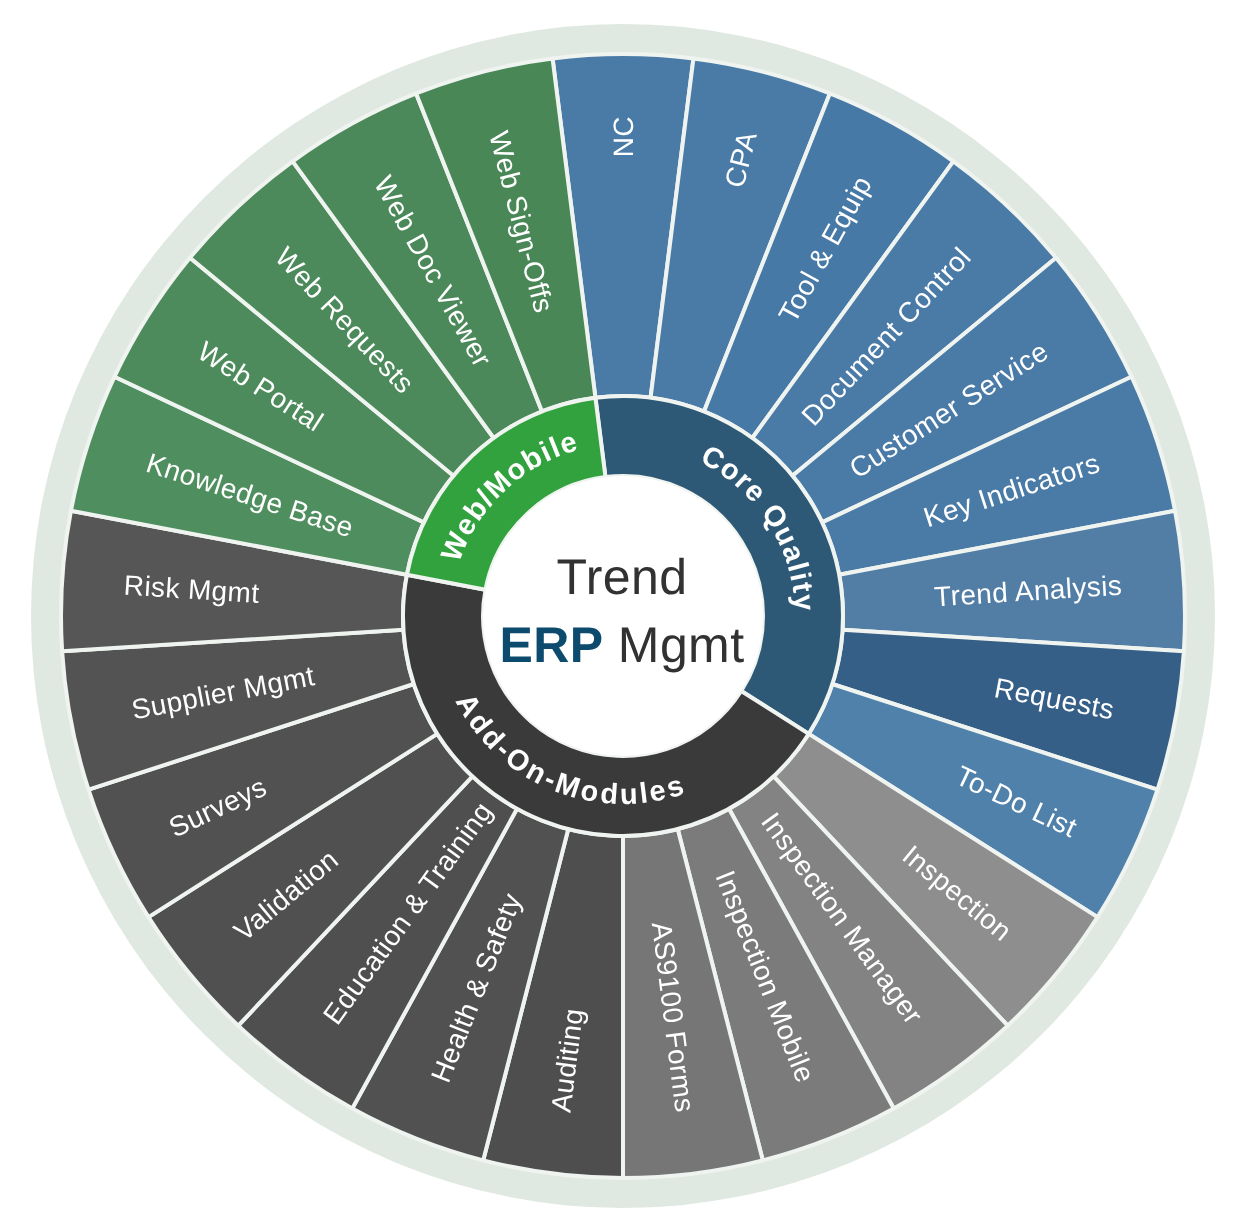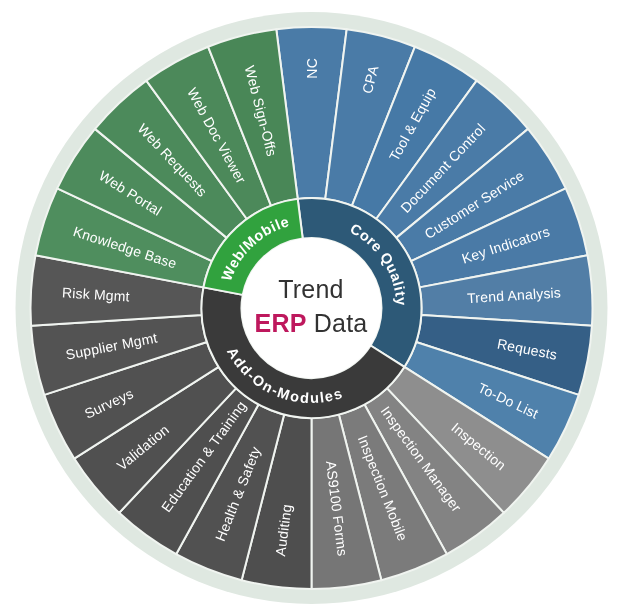--- a/index.html
+++ b/index.html
@@ -100,15 +100,15 @@
       <path d="M 404.3760718052216 366.94094744768967 A 110 110 0 0 1 203.44840241984423 287.38805539557035 L 242.73989244899178 294.8833079789993 A 70 70 0 0 0 370.60295478514104 345.50787564852976 Z" fill="#3a3a3a" stroke="#f0f4f0" stroke-width="2" stroke-linejoin="round"></path>
       <path id="cat-arc-1" d="M 223.094147434418 291.13568168728483 A 90 90 0 0 0 387.4895132951814 356.22441154810974" fill="none"></path>
       <text class="ring-label" dominant-baseline="central"><textPath href="#cat-arc-1" xlink:href="#cat-arc-1" startOffset="50%" text-anchor="middle" dominant-baseline="central">Add-On-Modules</textPath></text>
       <path d="M 203.44840241984423 287.38805539557035 A 110 110 0 0 1 297.7133443079264 198.86738285540747 L 302.72667365049864 238.55197090798657 A 70 70 0 0 0 242.73989244899178 294.8833079789993 Z" fill="#31a23e" stroke="#f0f4f0" stroke-width="2" stroke-linejoin="round"></path>
       <path id="cat-arc-2" d="M 223.094147434418 291.13568168728483 A 90 90 0 0 1 300.2200089792125 218.70967688169702" fill="none"></path>
       <text class="ring-label" dominant-baseline="central"><textPath href="#cat-arc-2" xlink:href="#cat-arc-2" startOffset="50%" text-anchor="middle" dominant-baseline="central">Web/Mobile</textPath></text>
       <circle cx="311.5" cy="308" r="70" fill="#ffffff"></circle>
     </svg>
   <div class="center-label" style="color: rgb(50, 50, 50);">
     <div>Trend</div>
-    <div><span class="erp" style="color: #be185d;">ERP</span> <span>Data</span></div>
+    <div><span class="erp" style="color: #0c4a6e;">ERP</span> <span>Mgmt</span></div>
   </div>
 </div>
 
 </body></html>

